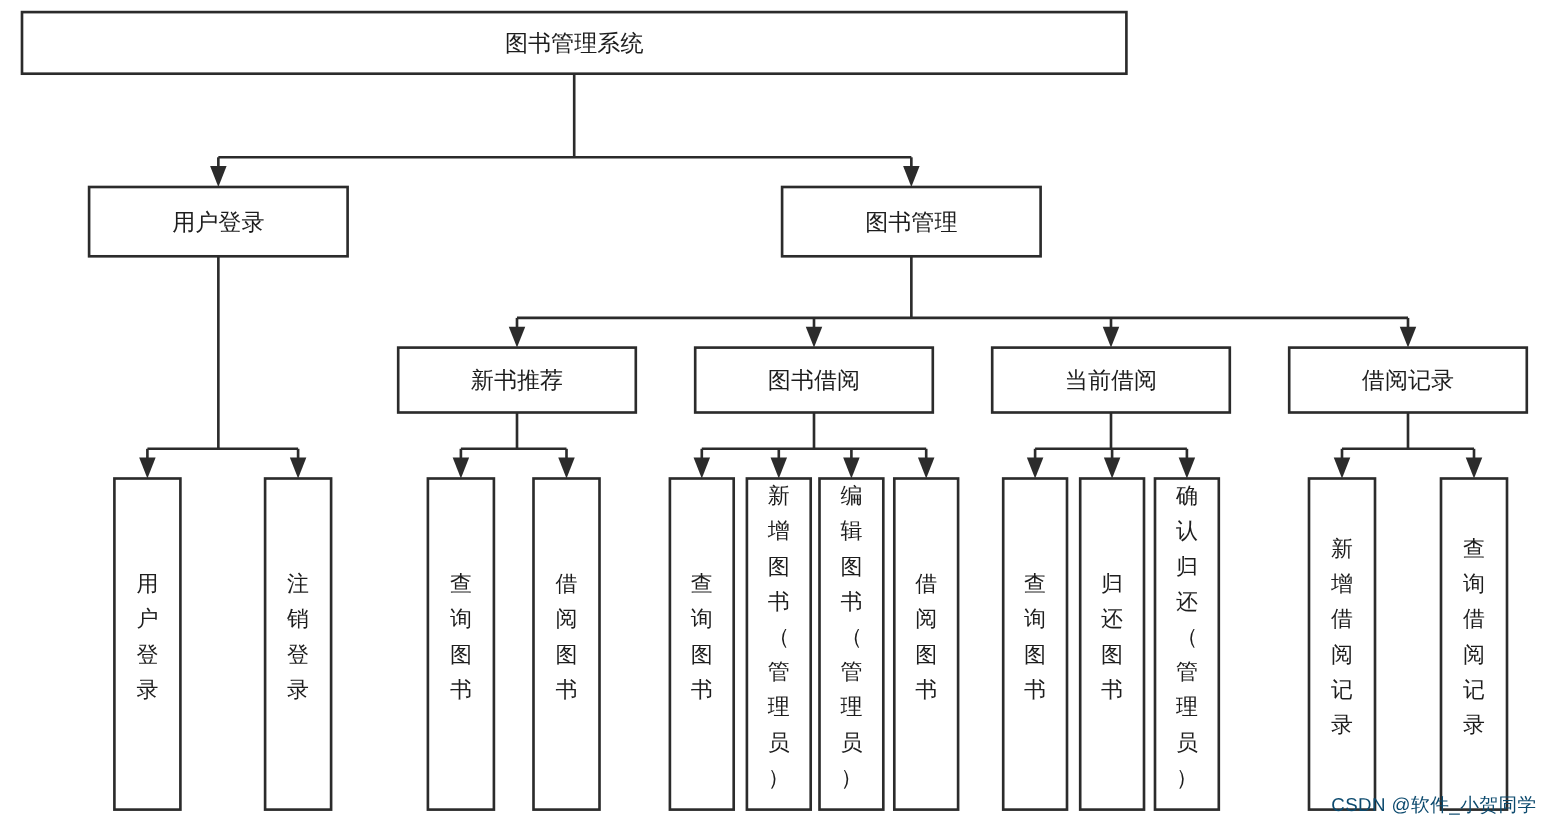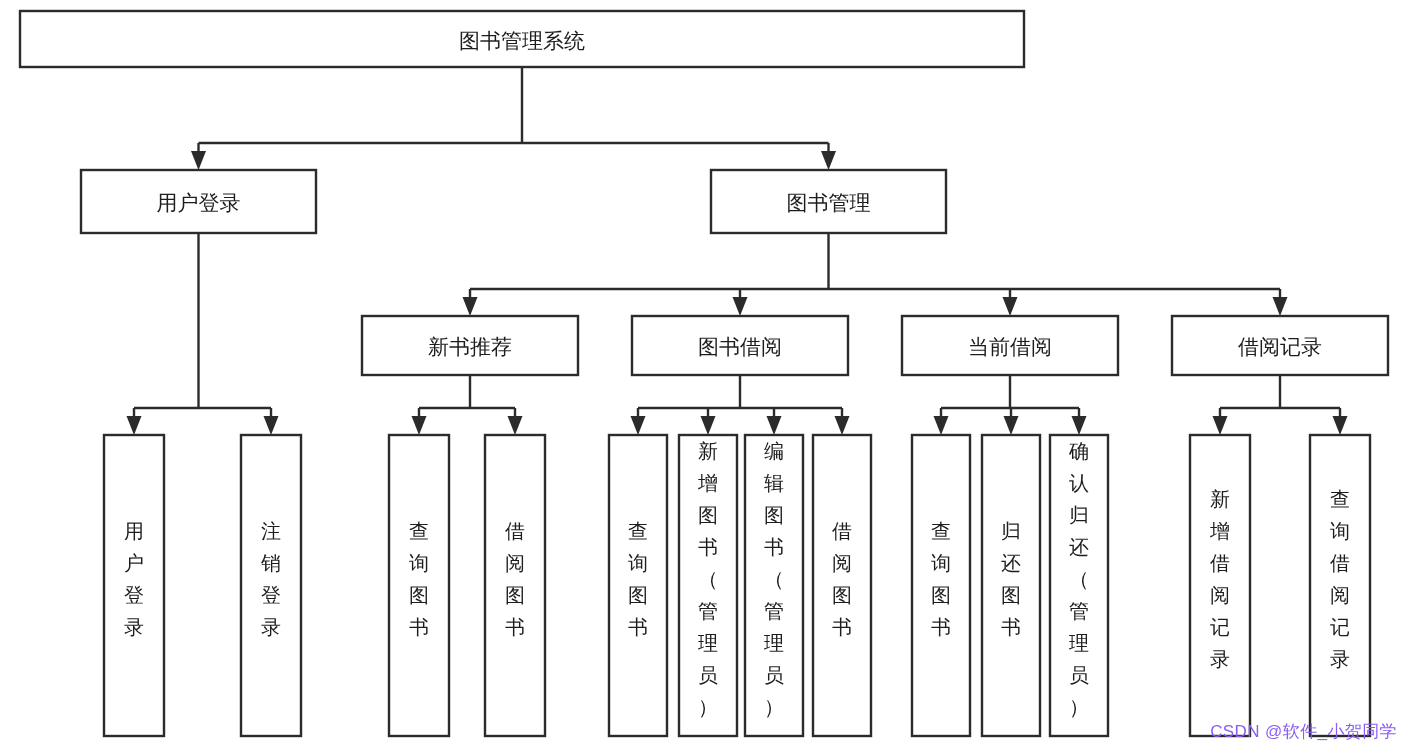--- a/index.html
+++ b/index.html
@@ -56,21 +56,21 @@
     font-size: 20px;
     fill: #1d1d1d;
     text-anchor: middle;
   }
   .watermark-text {
     position: absolute;
     right: 8px;
     bottom: 4px;
     font-family: "Liberation Sans", "DejaVu Sans", sans-serif;
     font-size: 17px;
-    color: #8b5cf6;
+    color: #0c4a6e;
     white-space: nowrap;
     letter-spacing: 0.4px;
     pointer-events: none;
     text-align: center;
   }
 </style>
 </head>
 <body>
 
 <div id="diagram-root">

